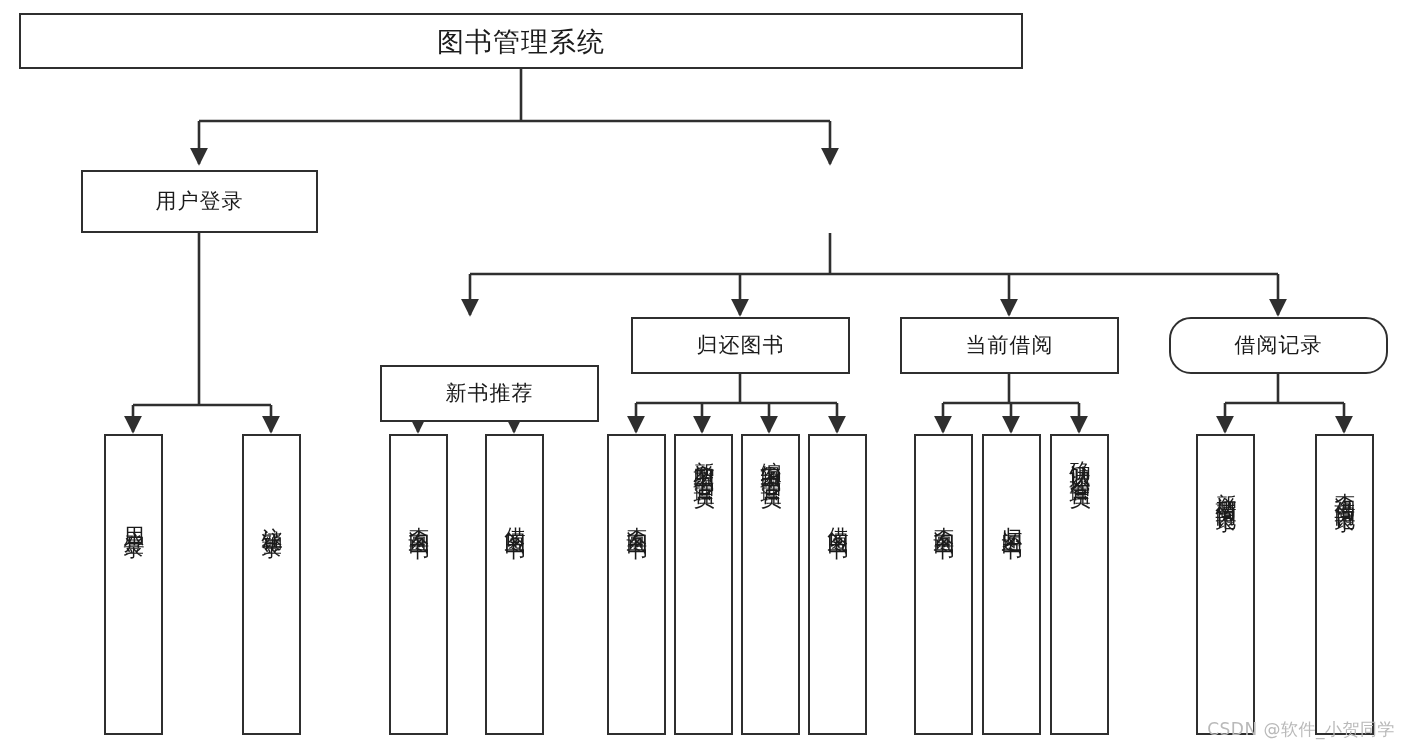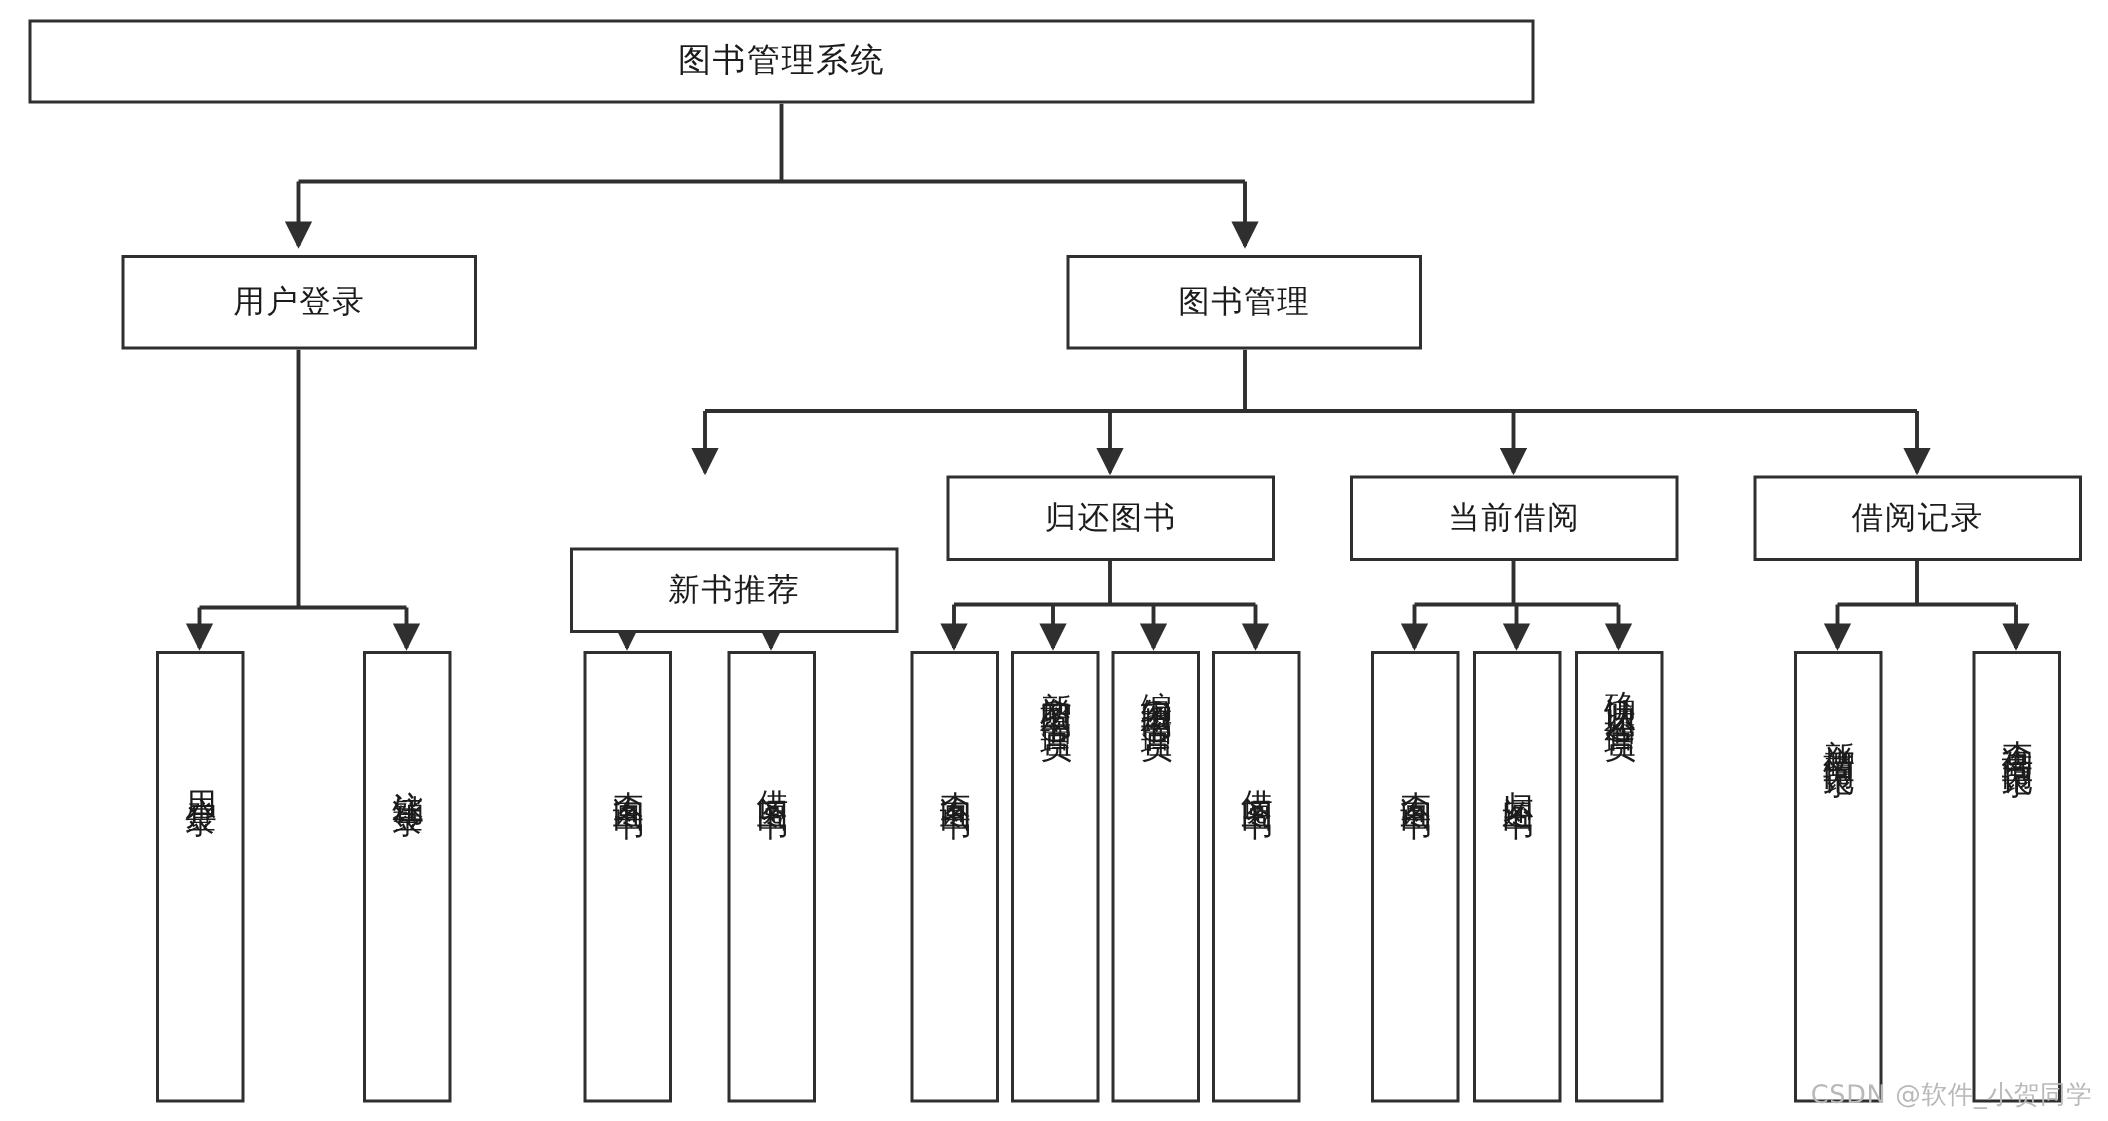--- a/index.html
+++ b/index.html
@@ -42,21 +42,21 @@
     text-align: center;
     line-height: 1.0;
     white-space: nowrap;
   }
   
   .node.horiz .label {
     font-size: 21px;
     letter-spacing: 1px;
   }
   .node.root .label {
-    font-size: 22px;
+    font-size: 27px;
   }
   
   .node.vert {
     align-items: flex-start;
     padding-top: 10px;
   }
   .node.vert .label {
     writing-mode: vertical-rl;
     text-orientation: upright;
     -webkit-writing-mode: vertical-rl;
@@ -133,34 +133,31 @@
     </g>
   </svg>
 
   <div class="node horiz root" style="left:19px; top:13px; width:1004px; height:56px;">
     <span class="label">图书管理系统</span>
   </div>
 
   <div class="node horiz" style="left:81px; top:170px; width:237px; height:63px;">
     <span class="label">用户登录</span>
   </div>
-  <div class="node horiz" style="left:711px; top:170px; width:237px; height:63px;">
-    <span class="label">图书管理</span>
-  </div>
 
   <div class="node horiz" style="left:380px; top:317px; width:219px; height:57px;margin-top:48px;">
     <span class="label">新书推荐</span>
   </div>
   <div class="node horiz" style="left:631px; top:317px; width:219px; height:57px;">
     <span class="label">归还图书</span>
   </div>
   <div class="node horiz" style="left:900px; top:317px; width:219px; height:57px;font-family:Liberation Serif, serif;">
     <span class="label">当前借阅</span>
   </div>
-  <div class="node horiz" style="left:1169px; top:317px; width:219px; height:57px;">
+  <div class="node horiz" style="left:1169px; top:317px; width:219px; height:57px;border-radius:22px;">
     <span class="label">借阅记录</span>
   </div>
 
   <div class="node vert" style="left:104px; top:434px; width:59px; height:301px; padding-top:74px;">
     <span class="label">用户登录</span>
   </div>
   <div class="node vert" style="left:242px; top:434px; width:59px; height:301px; padding-top:74px;">
     <span class="label">注销登录</span>
   </div>
 

